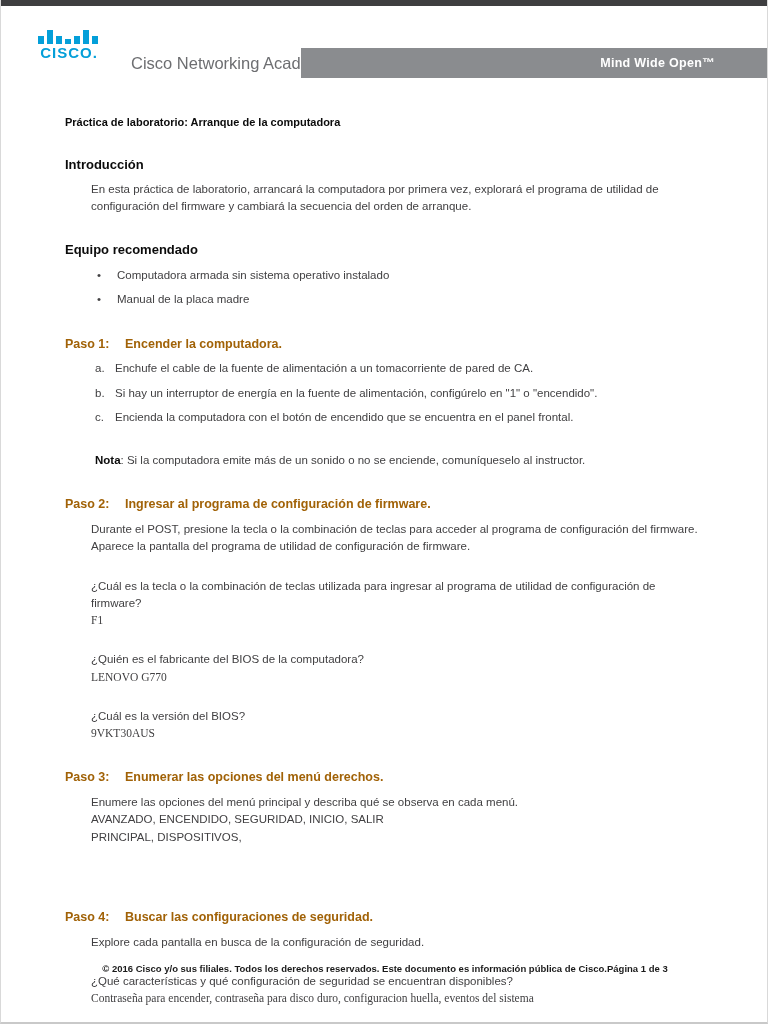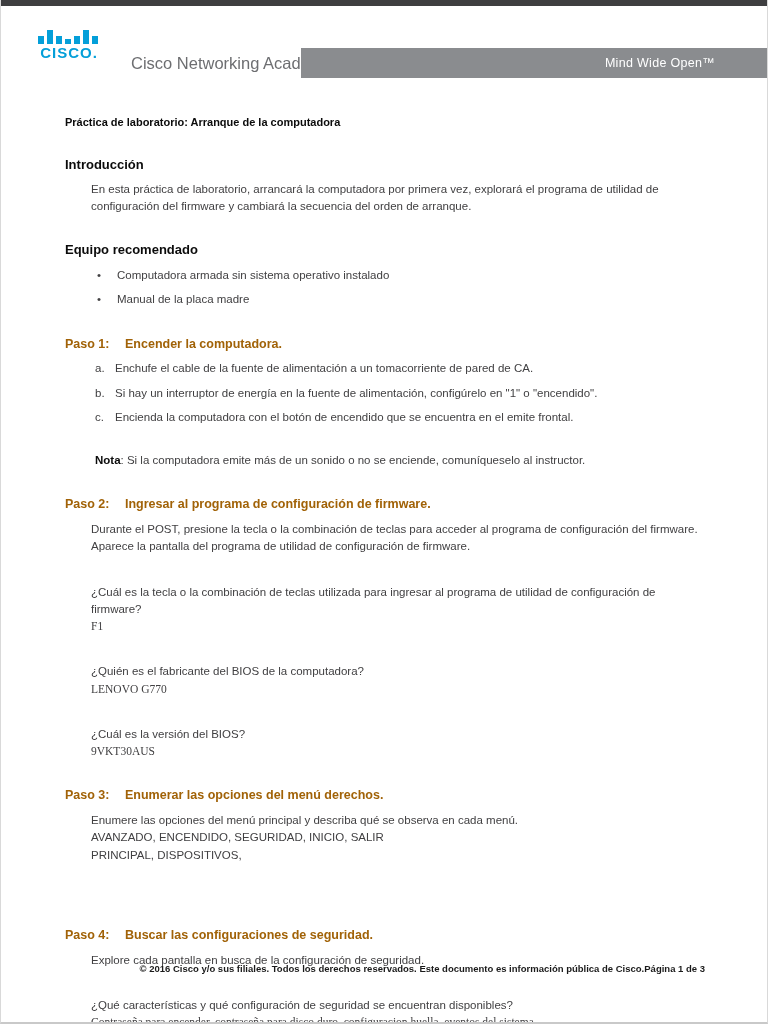--- a/index.html
+++ b/index.html
@@ -58,20 +58,21 @@
     display: flex;
     align-items: center;
     justify-content: flex-end;
     padding-right: 52px;
     box-sizing: border-box;
   }
   .tagline-bar span {
     color: #ffffff;
     font-size: 12.5px;
     letter-spacing: 0.3px;
+    font-weight: bold;
   }
   
   .content {
     padding: 0 62px 0 64px;
     color: #414042;
     font-size: 11.5px;
     line-height: 1.5;
   }
   h1.doc-title {
     margin: 16px 0 0 0;
@@ -113,32 +114,32 @@
   .step-label { display: inline-block; min-width: 46px; margin-right: 14px; }
   .li-row {
     display: flex;
     padding-left: 30px;
     margin-top: 7px;
   }
   .li-marker { width: 20px; flex: 0 0 20px; }
   .li-text { flex: 1; }
   .note-row { padding-left: 30px; margin-top: 26px; }
   .note-label { font-weight: bold; color: #0b0b0b; }
-  .q { padding-left: 26px; margin-top: 28px; }
+  .q { padding-left: 26px; margin-top: 22px; }
   .a { padding-left: 26px; font-family: Liberation Serif, serif; }
   .answer-line { padding-left: 26px; }
   .step4-gap { margin-top: 62px; }
   
   .footer {
     position: absolute;
     left: 64px;
     right: 62px;
     bottom: 48px;
     display: flex;
-    justify-content: flex-end;
+    justify-content: center;
     font-size: 9.5px;
     font-weight: bold;
     color: #1a1a1a;
   }
 </style>
 </head>
 <body>
 
 <div class="page">
   <div class="top-edge"></div>
@@ -188,21 +189,21 @@
       <div class="li-row">
         <span class="li-marker">a.</span>
         <span class="li-text">Enchufe el cable de la fuente de alimentación a un tomacorriente de pared de CA.</span>
       </div>
       <div class="li-row">
         <span class="li-marker">b.</span>
         <span class="li-text">Si hay un interruptor de energía en la fuente de alimentación, configúrelo en "1" o "encendido".</span>
       </div>
       <div class="li-row">
         <span class="li-marker">c.</span>
-        <span class="li-text">Encienda la computadora con el botón de encendido que se encuentra en el emite frontal.</span>
+        <span class="li-text">Encienda la computadora con el botón de encendido que se encuentra en el panel frontal.</span>
       </div>
       <div class="note-row">
         <span class="note-label">Nota</span><span>: Si la computadora emite más de un sonido o no se enciende, comuníqueselo al instructor.</span>
       </div>
     </div>
 
     <div class="step">
       <div class="step-head">
         <span class="step-label">Paso 2:</span><span>Ingresar al programa de configuración de firmware.</span>
       </div>

